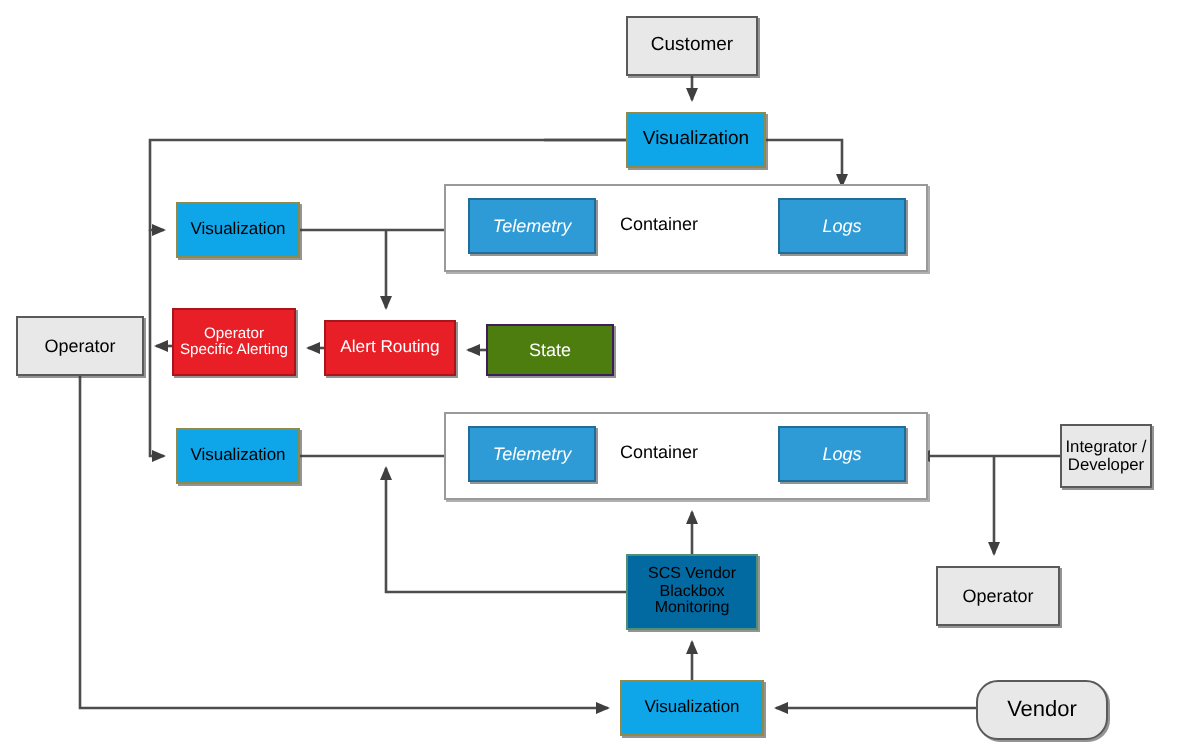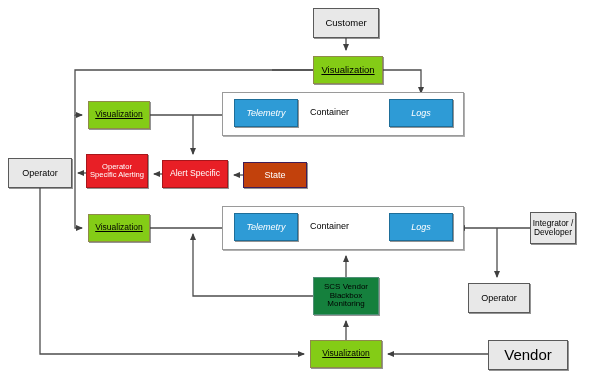--- a/index.html
+++ b/index.html
@@ -29,25 +29,25 @@
     display: flex;
     align-items: center;
     justify-content: center;
     text-align: center;
     line-height: 1.12;
     border: 1px solid #5a5a5a;
     box-shadow: 1px 1px 0 rgba(60,60,60,0.55);
     white-space: pre-line;
   }
   .n-grey   { background: #e8e8e8; color: #000000; }
-  .n-yellow { background: #84cc16; color: #000000; border-color: #8f8a4a; text-decoration: underline; }
+  .n-yellow { background: #0ea5e9; color: #000000; border-color: #8f8a4a; }
   .n-blue   { background: #2e9bd6; color: #ffffff; border-color: #1e6e99; font-style: italic; }
   .n-red    { background: #e81f26; color: #ffffff; border-color: #a8161b; }
-  .n-purple { background: #c2410c; color: #ffffff; border-color: #3e1d58; }
-  .n-green  { background: #15803d; color: #000000; border-color: #4f8f76; }
+  .n-purple { background: #4d7c0f; color: #ffffff; border-color: #3e1d58; }
+  .n-green  { background: #0369a1; color: #000000; border-color: #4f8f76; }
   .container-box {
     position: absolute;
     box-sizing: border-box;
     background: #ffffff;
     border: 1px solid #9a9a9a;
     box-shadow: 1px 1px 0 rgba(80,80,80,0.45);
   }
   .container-label {
     position: absolute;
     color: #000000;
@@ -113,28 +113,28 @@
       <div class="container-box" style="left: 222px; top: 206px; width: 242px; height: 44px;"></div>
       <div class="container-label" style="left: 310px; top: 221px; font-size: 9px;">Container</div>
       <div class="node n-grey" style="left: 313px; top: 8px; width: 66px; height: 30px; font-size: 9.5px;">Customer</div>
       <div class="node n-yellow" style="left: 313px; top: 56px; width: 70px; height: 28px; font-size: 9.5px;">Visualization</div>
       <div class="node n-yellow" style="left: 88px; top: 101px; width: 62px; height: 28px; font-size: 8.5px;">Visualization</div>
       <div class="node n-blue" style="left: 234px; top: 99px; width: 64px; height: 28px; font-size: 9px;">Telemetry</div>
       <div class="node n-blue" style="left: 389px; top: 99px; width: 64px; height: 28px; font-size: 9px;">Logs</div>
       <div class="node n-grey" style="left: 8px; top: 158px; width: 64px; height: 30px; font-size: 9px;">Operator</div>
       <div class="node n-red" style="left: 86px; top: 154px; width: 62px; height: 34px; font-size: 7.6px;">Operator
 Specific Alerting</div>
-      <div class="node n-red" style="left: 162px; top: 160px; width: 66px; height: 28px; font-size: 8.6px;">Alert Specific</div>
+      <div class="node n-red" style="left: 162px; top: 160px; width: 66px; height: 28px; font-size: 8.6px;">Alert Routing</div>
       <div class="node n-purple" style="left: 243px; top: 162px; width: 64px; height: 26px; font-size: 9px;">State</div>
       <div class="node n-yellow" style="left: 88px; top: 214px; width: 62px; height: 28px; font-size: 8.5px;">Visualization</div>
       <div class="node n-blue" style="left: 234px; top: 213px; width: 64px; height: 28px; font-size: 9px;">Telemetry</div>
       <div class="node n-blue" style="left: 389px; top: 213px; width: 64px; height: 28px; font-size: 9px;">Logs</div>
       <div class="node n-grey" style="left: 530px; top: 212px; width: 46px; height: 32px; font-size: 8.4px;">Integrator /
 Developer</div>
       <div class="node n-green" style="left: 313px; top: 277px; width: 66px; height: 38px; font-size: 8px;">SCS Vendor
 Blackbox
 Monitoring</div>
       <div class="node n-grey" style="left: 468px; top: 283px; width: 62px; height: 30px; font-size: 9px;">Operator</div>
       <div class="node n-yellow" style="left: 310px; top: 340px; width: 72px; height: 28px; font-size: 8.5px;">Visualization</div>
-      <div class="node n-grey" style="left: 488px; top: 340px; width: 80px; height: 30px; font-size: 15px;">Vendor</div>
+      <div class="node n-grey" style="left: 488px; top: 340px; width: 66px; height: 30px; font-size: 11px; border-radius: 11px;">Vendor</div>
     </div>
 
 </div>
 
 </body></html>

